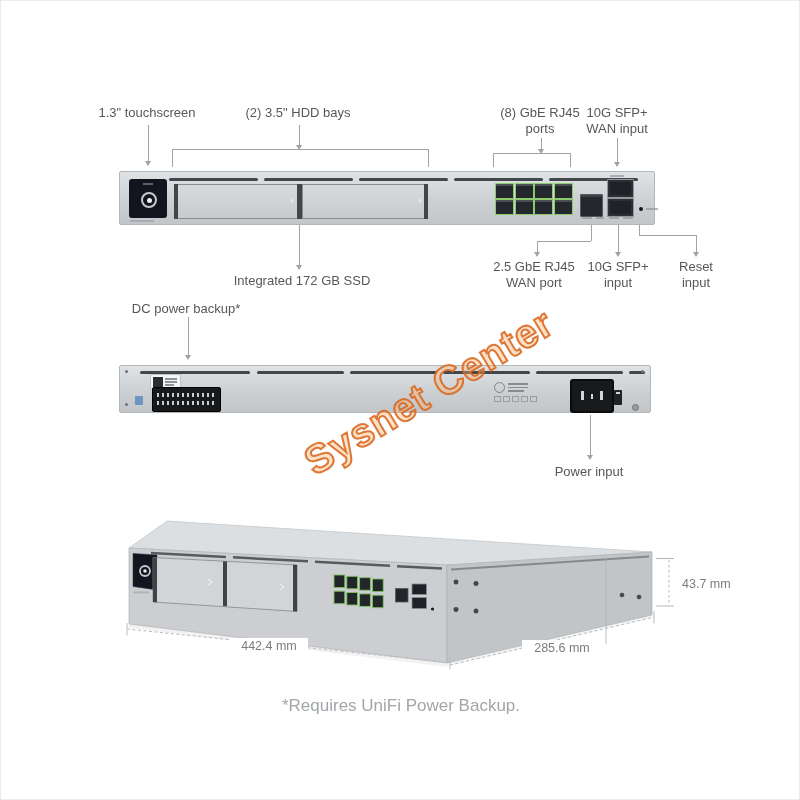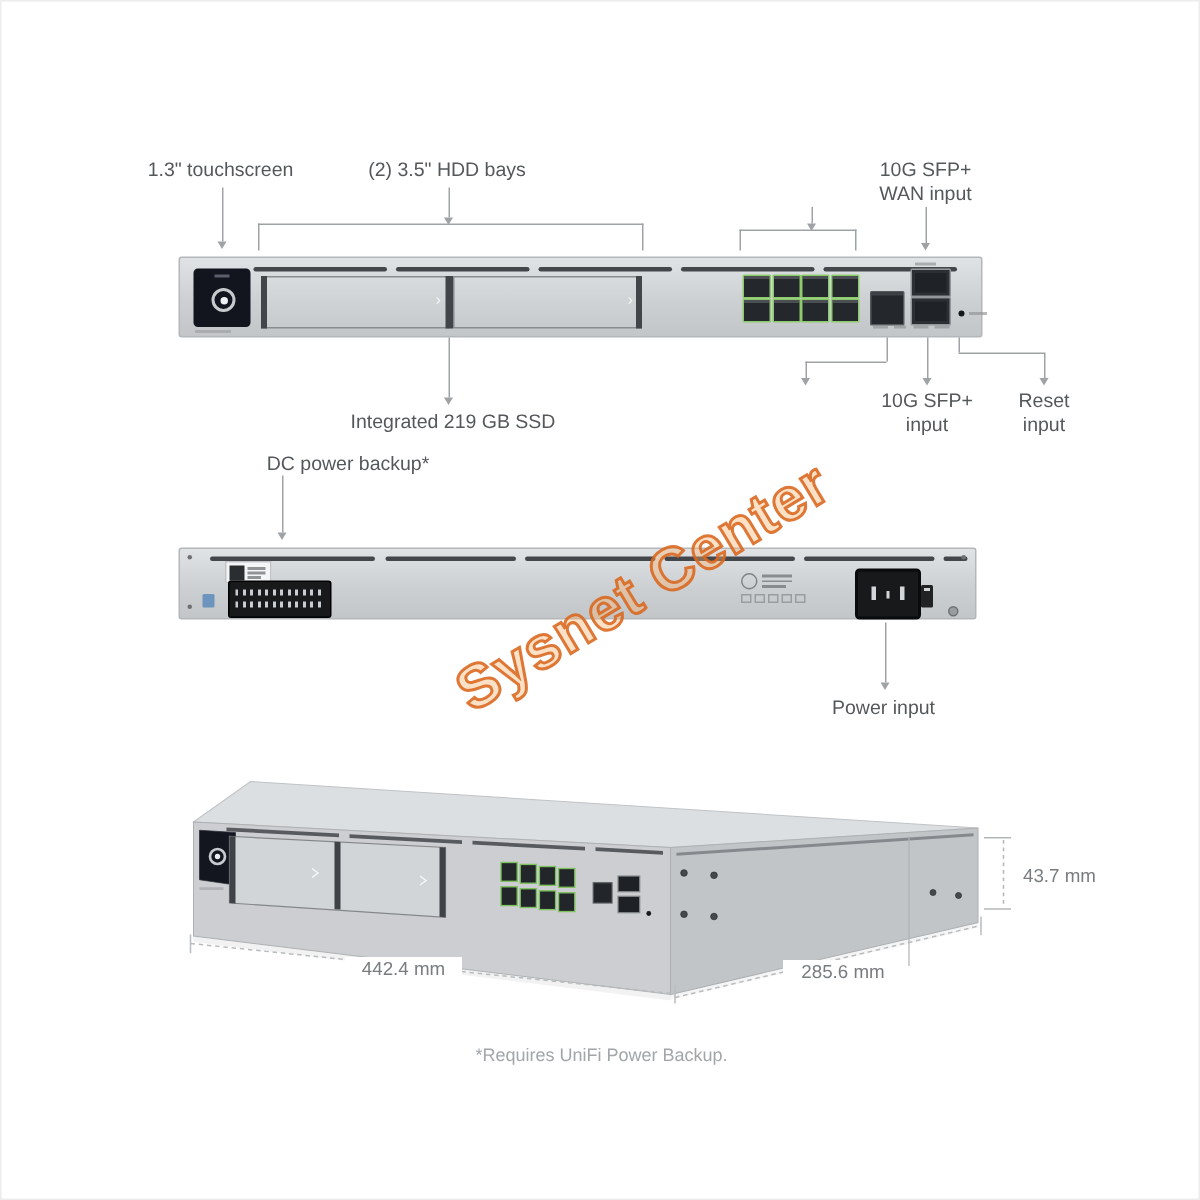--- a/index.html
+++ b/index.html
@@ -20,30 +20,31 @@
   .dot{position:absolute;left:17.5px;top:18.5px;width:5px;height:5px;background:#eef0f2;border-radius:50%;}
   .tray{position:absolute;top:12px;height:33px;background:linear-gradient(180deg,#d8dbdd,#c8cbce);border:1px solid #898c8f;}
   .latch{position:absolute;top:12px;width:4px;height:35px;background:#42464b;}
   .chev{position:absolute;right:5px;top:9px;font-size:11px;color:#fafbfc;opacity:.85;}
   .rj45{position:absolute;width:17px;height:14px;background:#24282d;border:1px solid #8ccb6a;border-radius:1px;box-shadow:inset 0 2px 0 rgba(255,255,255,.18);}
   .rj45w{position:absolute;left:460px;top:22px;width:21px;height:21px;background:#24282d;border:1px solid #55595d;border-radius:1px;box-shadow:inset 0 2px 0 rgba(255,255,255,.12);}
   .sfp{position:absolute;left:487px;width:25px;height:17px;background:#1f2327;border:1px solid #93979b;border-radius:1px;box-shadow:inset 0 0 0 2px #2c3034;}
   .tbar{position:absolute;height:2px;background:#8f9295;opacity:.65;}
   .screw{position:absolute;width:3px;height:3px;border-radius:50%;background:#6e7174;}
   .wm{position:absolute;left:428px;top:391px;transform:translate(-50%,-50%) rotate(-31deg);font-size:40px;font-weight:bold;letter-spacing:1px;white-space:nowrap;color:rgba(250,176,108,.38);-webkit-text-stroke:2px var(--wm,rgba(217,102,30,.88));}
-  .footer{position:absolute;left:400px;top:695px;transform:translateX(-50%);font-size:12px;color:#a2a6a9;white-space:nowrap;}
+  .footer{position:absolute;left:400px;top:695px;transform:translateX(-50%);font-size:17px;color:#a2a6a9;white-space:nowrap;}
   svg text{font-family:"Liberation Sans", sans-serif;font-size:12.5px;fill:#7a7d80;}
 </style>
 </head>
 <body>
 
 <div id="canvas">
 
   <div class="lbl nowrap" style="left:146px;top:104px;">1.3" touchscreen</div>
   <div class="lbl nowrap" style="left:297px;top:104px;">(2) 3.5" HDD bays</div>
+  <div class="lbl" style="left:539px;top:104px;width:96px;">(8) GbE RJ45 ports</div>
   <div class="lbl" style="left:616px;top:104px;width:80px;">10G SFP+ WAN input</div>
 
   <div class="lv" style="left:146.5px;top:124px;height:36px;"></div>
   <div class="ad" style="left:143.5px;top:160px;"></div>
   <div class="lv" style="left:297.5px;top:124px;height:20px;"></div>
   <div class="ad" style="left:294.5px;top:144px;"></div>
   <div class="bracket" style="left:171px;top:148px;width:255px;height:17px;"></div>
   <div class="lv" style="left:539.5px;top:137px;height:11px;"></div>
   <div class="ad" style="left:536.5px;top:148px;"></div>
   <div class="bracket" style="left:492px;top:152px;width:76px;height:13px;"></div>
@@ -86,38 +87,39 @@
     <div class="tbar" style="left:462px;top:45px;width:10px;"></div>
     <div class="tbar" style="left:476px;top:45px;width:8px;"></div>
     <div class="tbar" style="left:489px;top:45px;width:10px;"></div>
     <div class="tbar" style="left:503px;top:45px;width:10px;"></div>
     <div class="abs" style="left:519px;top:35px;width:4px;height:4px;border-radius:50%;background:#141617;"></div>
     <div class="tbar" style="left:526px;top:36px;width:12px;"></div>
   </div>
 
   <div class="lv" style="left:297.5px;top:224px;height:40px;"></div>
   <div class="ad" style="left:294.5px;top:264px;"></div>
-  <div class="lbl nowrap" style="left:301px;top:272px;">Integrated 219 GB SSD</div>
+  <div class="lbl nowrap" style="left:301px;top:272px;">Integrated 172 GB SSD</div>
 
   <div class="lv" style="left:589.5px;top:224px;height:16px;"></div>
   <div class="lh" style="left:536px;top:240px;width:54px;"></div>
   <div class="lv" style="left:535.5px;top:240px;height:11px;"></div>
   <div class="ad" style="left:532.5px;top:251px;"></div>
+  <div class="lbl" style="left:533px;top:258px;width:100px;">2.5 GbE RJ45 WAN port</div>
 
   <div class="lv" style="left:616.5px;top:224px;height:27px;"></div>
   <div class="ad" style="left:613.5px;top:251px;"></div>
   <div class="lbl" style="left:617px;top:258px;width:70px;">10G SFP+ input</div>
 
   <div class="lv" style="left:637.5px;top:224px;height:10px;"></div>
   <div class="lh" style="left:638px;top:234px;width:57px;"></div>
   <div class="lv" style="left:694.5px;top:234px;height:17px;"></div>
   <div class="ad" style="left:691.5px;top:251px;"></div>
   <div class="lbl" style="left:695px;top:258px;width:56px;">Reset input</div>
 
-  <div class="lbl nowrap" style="left:185px;top:300px;margin-left:46px;">DC power backup*</div>
+  <div class="lbl nowrap" style="left:185px;top:300px;">DC power backup*</div>
   <div class="lv" style="left:186.5px;top:316px;height:38px;"></div>
   <div class="ad" style="left:183.5px;top:354px;"></div>
 
   <div class="chassis" style="left:118px;top:364px;width:530px;height:46px;">
     <div class="ventr" style="left:20px;width:110px;"></div>
     <div class="ventr" style="left:137px;width:87px;"></div>
     <div class="ventr" style="left:230px;width:87px;"></div>
     <div class="ventr" style="left:323px;width:87px;"></div>
     <div class="ventr" style="left:416px;width:87px;"></div>
     <div class="ventr" style="left:509px;width:16px;"></div>

